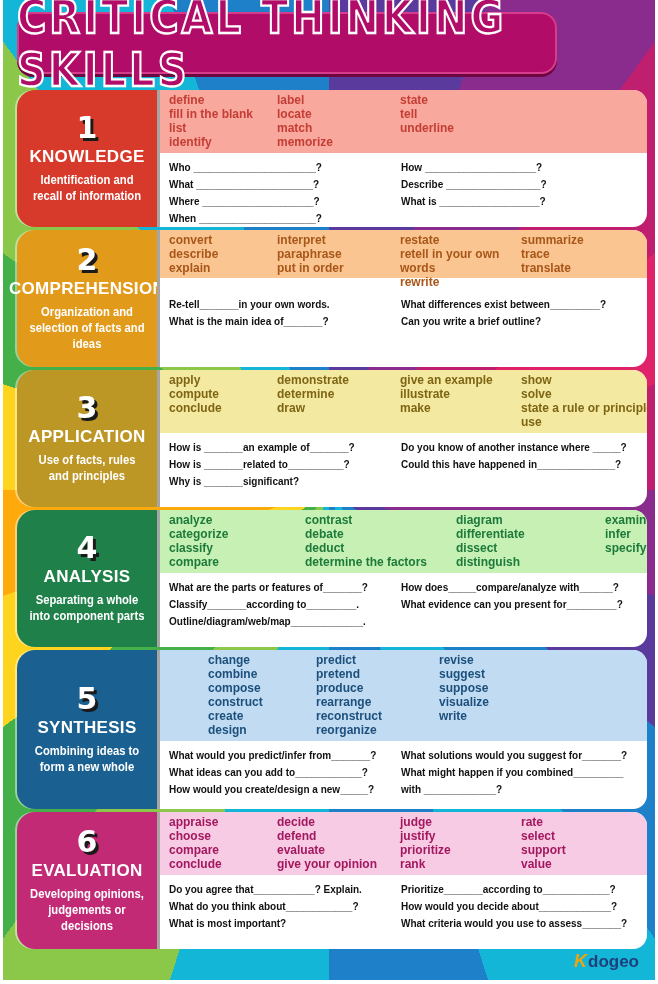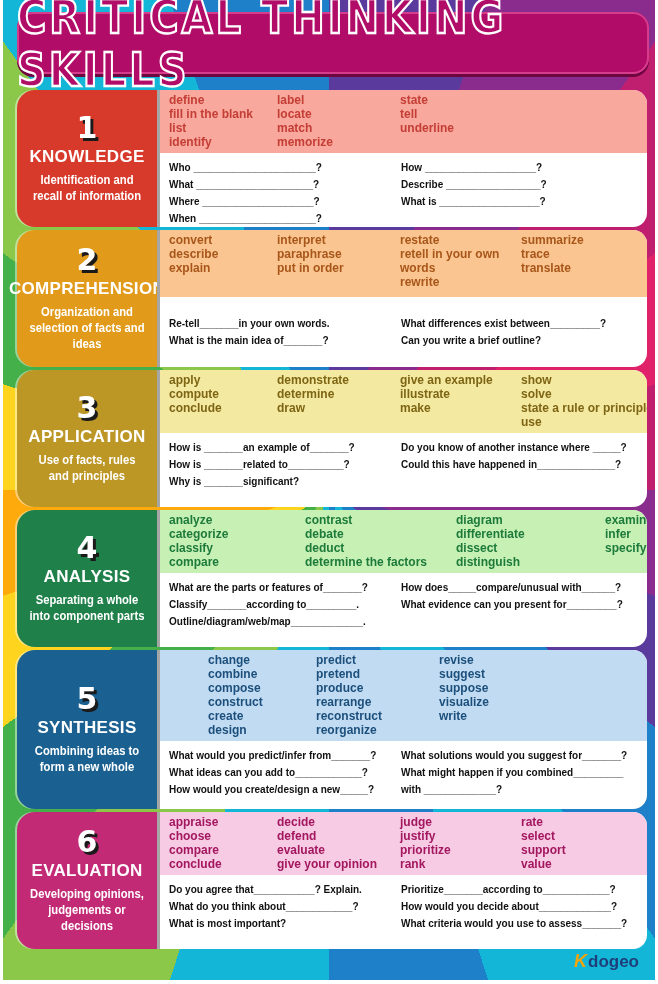--- a/index.html
+++ b/index.html
@@ -11,21 +11,21 @@
     overflow: hidden;
     background: conic-gradient(from 180deg at 50% 50%,
       #14b6d8 0deg 18deg, #8bc84a 18deg 36deg, #44b04a 36deg 54deg, #ffd41e 54deg 72deg,
       #ffaa0c 72deg 90deg, #ffd41e 90deg 108deg, #44b04a 108deg 126deg, #8bc84a 126deg 144deg,
       #14b6d8 144deg 162deg, #1e80c8 162deg 180deg, #5b3a9e 180deg 198deg, #8a2b8e 198deg 216deg,
       #c01e6e 216deg 234deg, #e0226a 234deg 252deg, #c01e6e 252deg 270deg, #8a2b8e 270deg 288deg,
       #5b3a9e 288deg 306deg, #1e80c8 306deg 324deg, #14b6d8 324deg 342deg, #1e80c8 342deg 360deg);
   }
 
   .title-banner {
-    position: absolute; left: 14px; top: 12px; width: 632px; height: 62px;
+    position: absolute; left: 14px; top: 12px; width: 540px; height: 62px;
     background: #b10d68; border-radius: 16px;
     box-shadow: 0 3px 0 #6e0640, 0 0 0 2px #d63c8c inset;
     display: flex; align-items: center; justify-content: center;
   }
   .title-text {
     font-family: "DejaVu Sans", sans-serif; font-weight: bold;
     font-size: 40px; letter-spacing: 3px; color: #b10d68;
     -webkit-text-stroke: 2px #ffffff; text-transform: uppercase;
     transform: scaleY(1.15);
   }
@@ -75,21 +75,21 @@
     display: grid; grid-template-columns: 232px auto;
     padding: 6px 0 0 9px;
     font-size: 10px; line-height: 17px; font-weight: bold; color: #111111;
   }
   .q-col { display: flex; flex-direction: column; }
   .q-col span { white-space: nowrap; }
 
   .r1 .level { background: #d7392a; }
   .r1 .verbs { background: #f8a89c; color: #c43d36; height: 63px; }
   .r2 .level { background: #e29a1a; }
-  .r2 .verbs { background: #fac590; color: #a8561a; height: 67px; }
+  .r2 .verbs { background: #fac590; color: #a8561a; height: 48px; }
   .r2 .questions { padding-top: 18px; }
   .r3 .level { background: #bd9726; }
   .r3 .verbs { background: #f4e9a0; color: #7d6514; height: 63px; }
   .r4 .level { background: #20804a; }
   .r4 .verbs { background: #c7f0b4; color: #1c7a3a; height: 63px; gap: 28px; }
   .r5 .level { background: #1a6191; }
   .r5 .verbs { background: #c1dcf2; color: #1c4f7c; height: 91px; padding-left: 48px; }
   .r6 .level { background: #c32a76; }
   .r6 .verbs { background: #f7cbe4; color: #a3175f; height: 63px; }
 
@@ -268,21 +268,21 @@
               <span>specify</span>
             </div>
           </div>
           <div class="questions">
             <div class="q-col">
               <span>What are the parts or features of_______?</span>
               <span>Classify_______according to_________.</span>
               <span>Outline/diagram/web/map_____________.</span>
             </div>
             <div class="q-col">
-              <span>How does_____compare/unusual with______?</span>
+              <span>How does_____compare/analyze with______?</span>
               <span>What evidence can you present for_________?</span>
             </div>
           </div>
         </div>
       </div>
       <div class="row r5" style="top: 650px; height: 159px;">
         <div class="level">
           <div class="level-num">5</div>
           <div class="level-name">SYNTHESIS</div>
           <div class="level-desc">Combining ideas to form a new whole</div>

